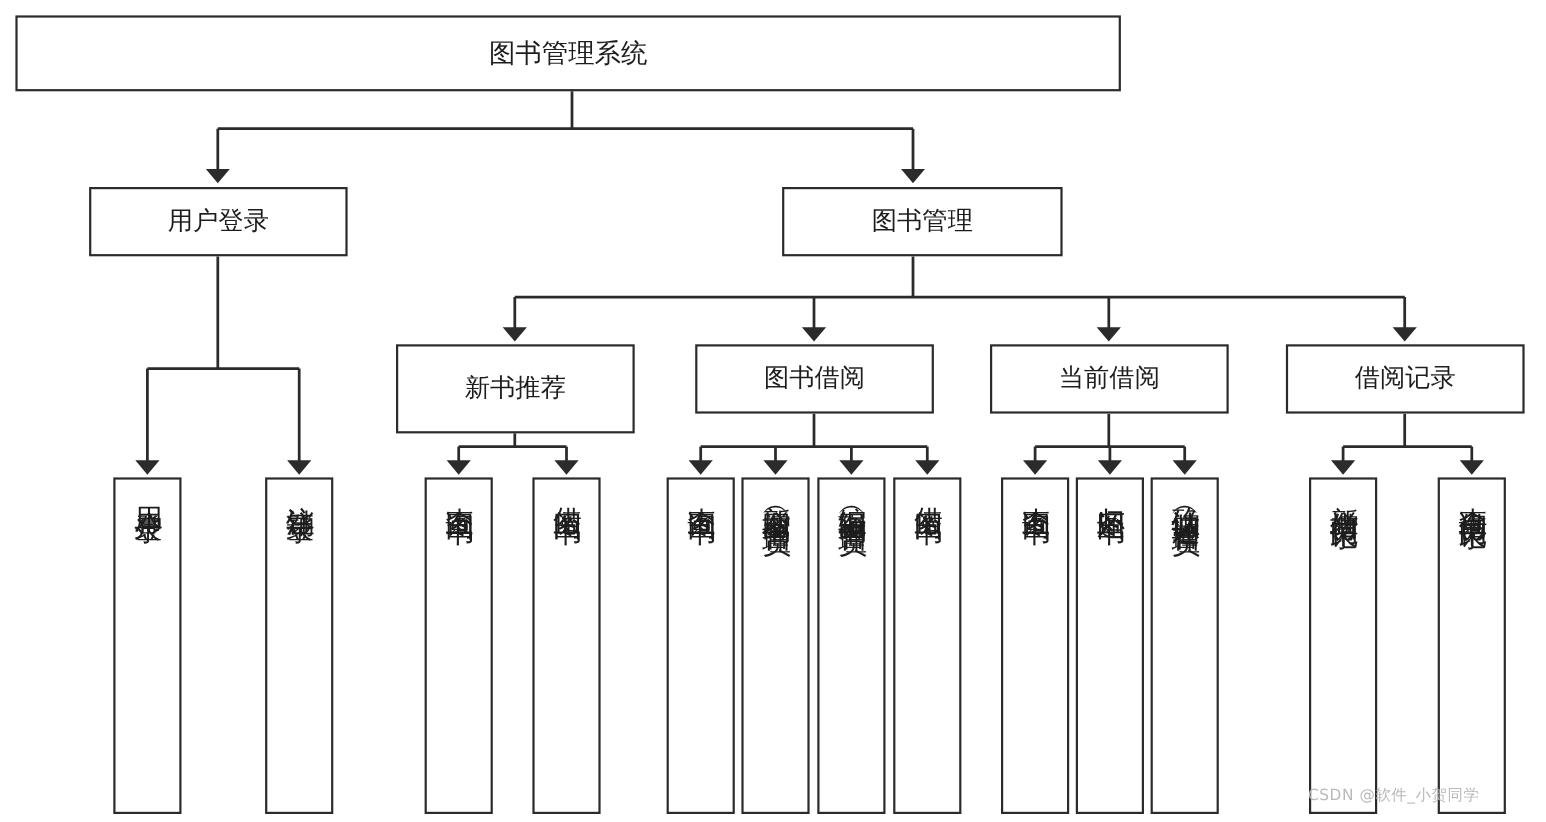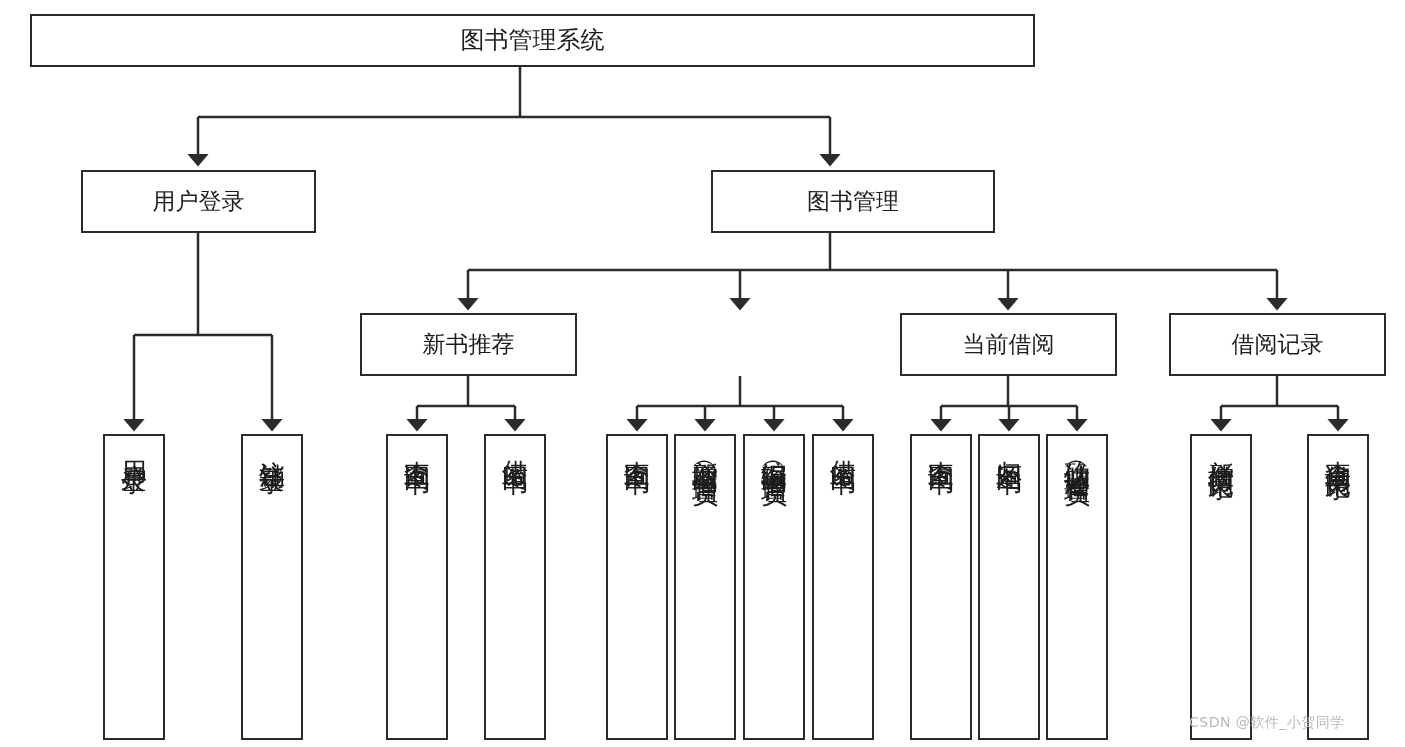--- a/index.html
+++ b/index.html
@@ -120,33 +120,36 @@
       <path d="M1077,406 L1077,424" marker-end="url(#arrowhead)"></path>
 
       <path d="M1277,376 L1277,406"></path>
       <path d="M1221,406 L1338,406"></path>
       <path d="M1221,406 L1221,424" marker-end="url(#arrowhead)"></path>
       <path d="M1338,406 L1338,424" marker-end="url(#arrowhead)"></path>
 
     </g>
   </svg>
 
-  <div class="node root horizontal" style="left:30px; top:14px; width:1005px; height:53px;">
+  <div class="node root horizontal" style="left:14px; top:14px; width:1005px; height:69px;">
     <span class="label">图书管理系统</span>
   </div>
 
   <div class="node horizontal" style="left:81px; top:170px; width:235px; height:63px;">
     <span class="label">用户登录</span>
   </div>
-  <div class="node horizontal" style="left:711px; top:170px; width:284px; height:63px;">
+  <div class="node horizontal" style="left:711px; top:170px; width:255px; height:63px;">
     <span class="label">图书管理</span>
   </div>
 
-  <div class="node horizontal" style="left:360px; top:313px; width:217px; height:63px;">
+  <div class="node horizontal" style="left:360px; top:313px; width:217px; height:81px;">
     <span class="label">新书推荐</span>
+  </div>
+  <div class="node horizontal" style="left:632px; top:313px; width:217px; height:63px;">
+    <span class="label">图书借阅</span>
   </div>
   <div class="node horizontal" style="left:1169px; top:313px; width:217px; height:63px;">
     <span class="label">借阅记录</span>
   </div>
   <div class="node horizontal" style="left:900px; top:313px; width:217px; height:63px;">
     <span class="label">当前借阅</span>
   </div>
 
   <div class="node vertical" style="left:103px; top:434px; width:62px; height:306px;">
     <span class="label">用户登录</span>

